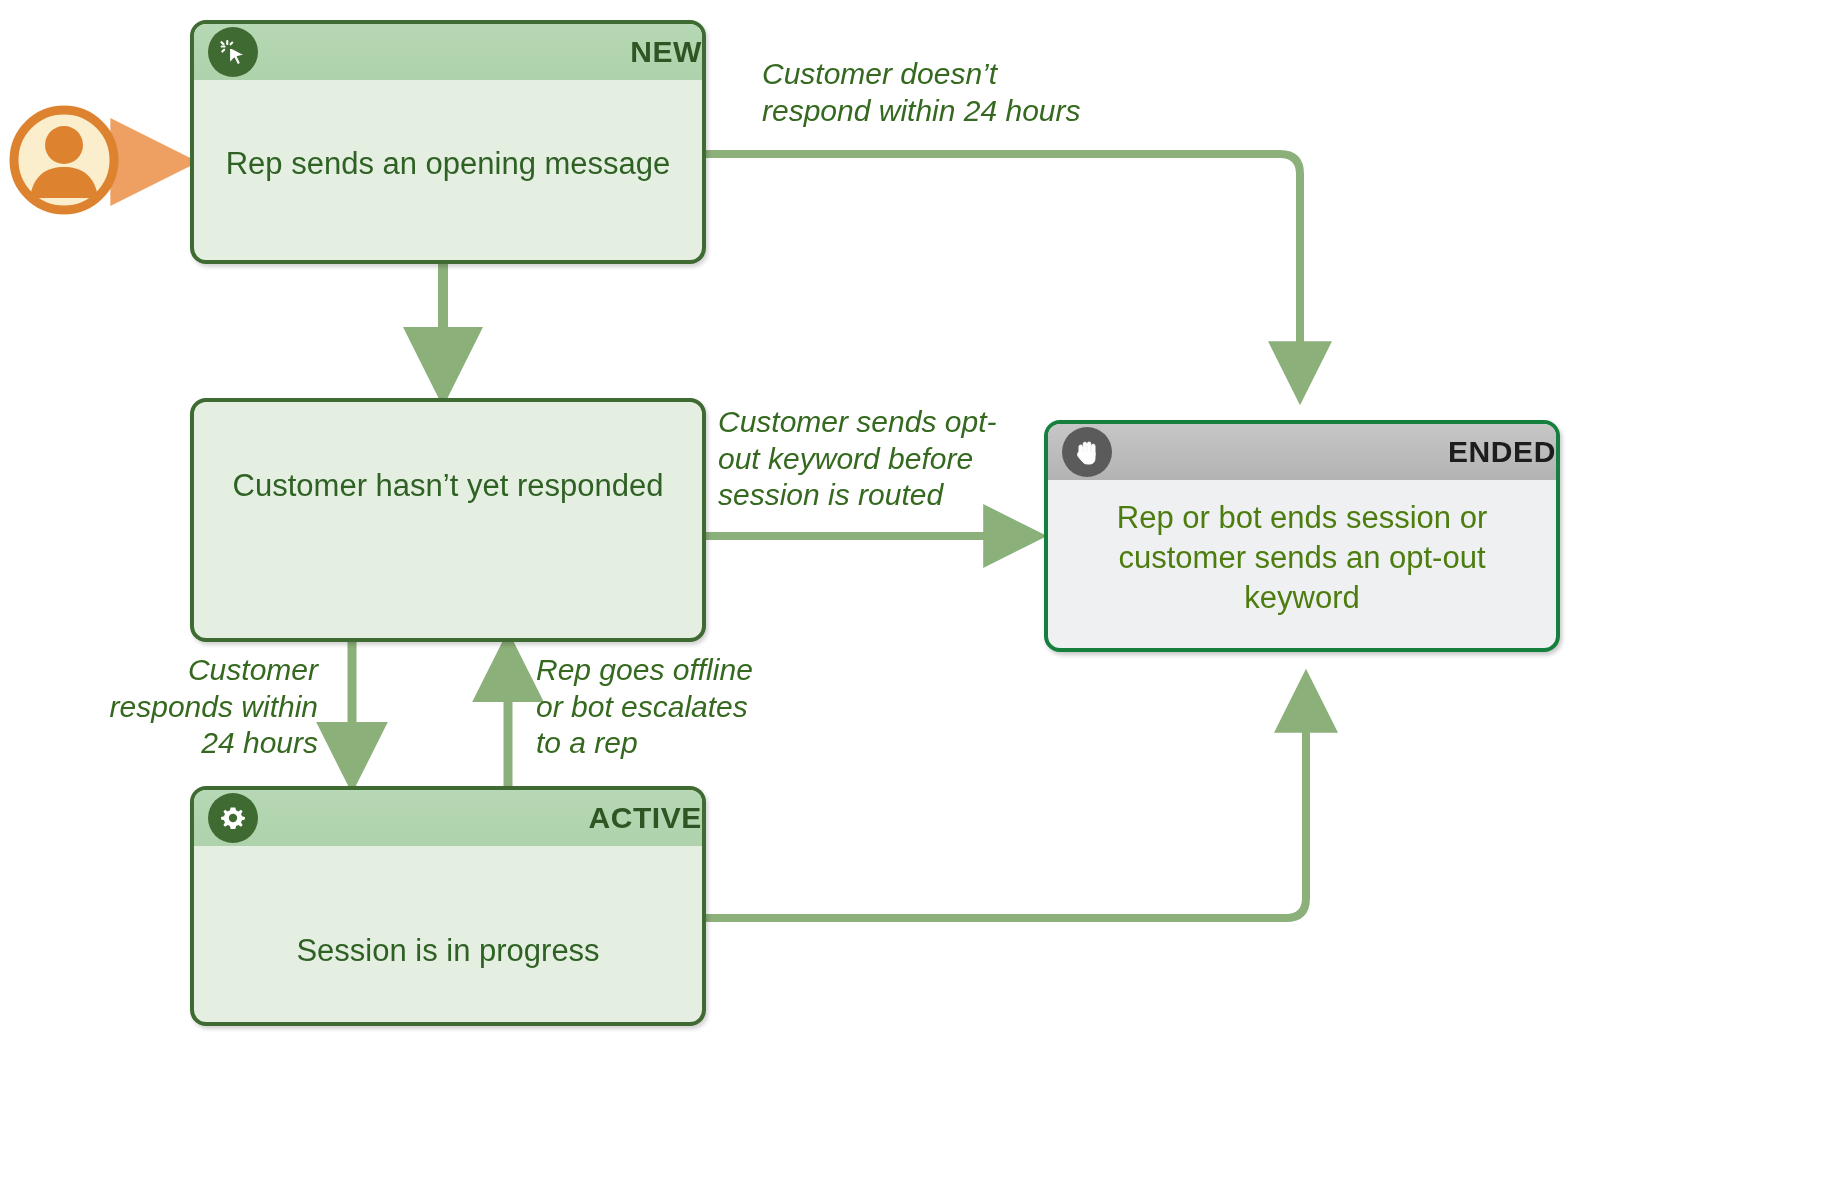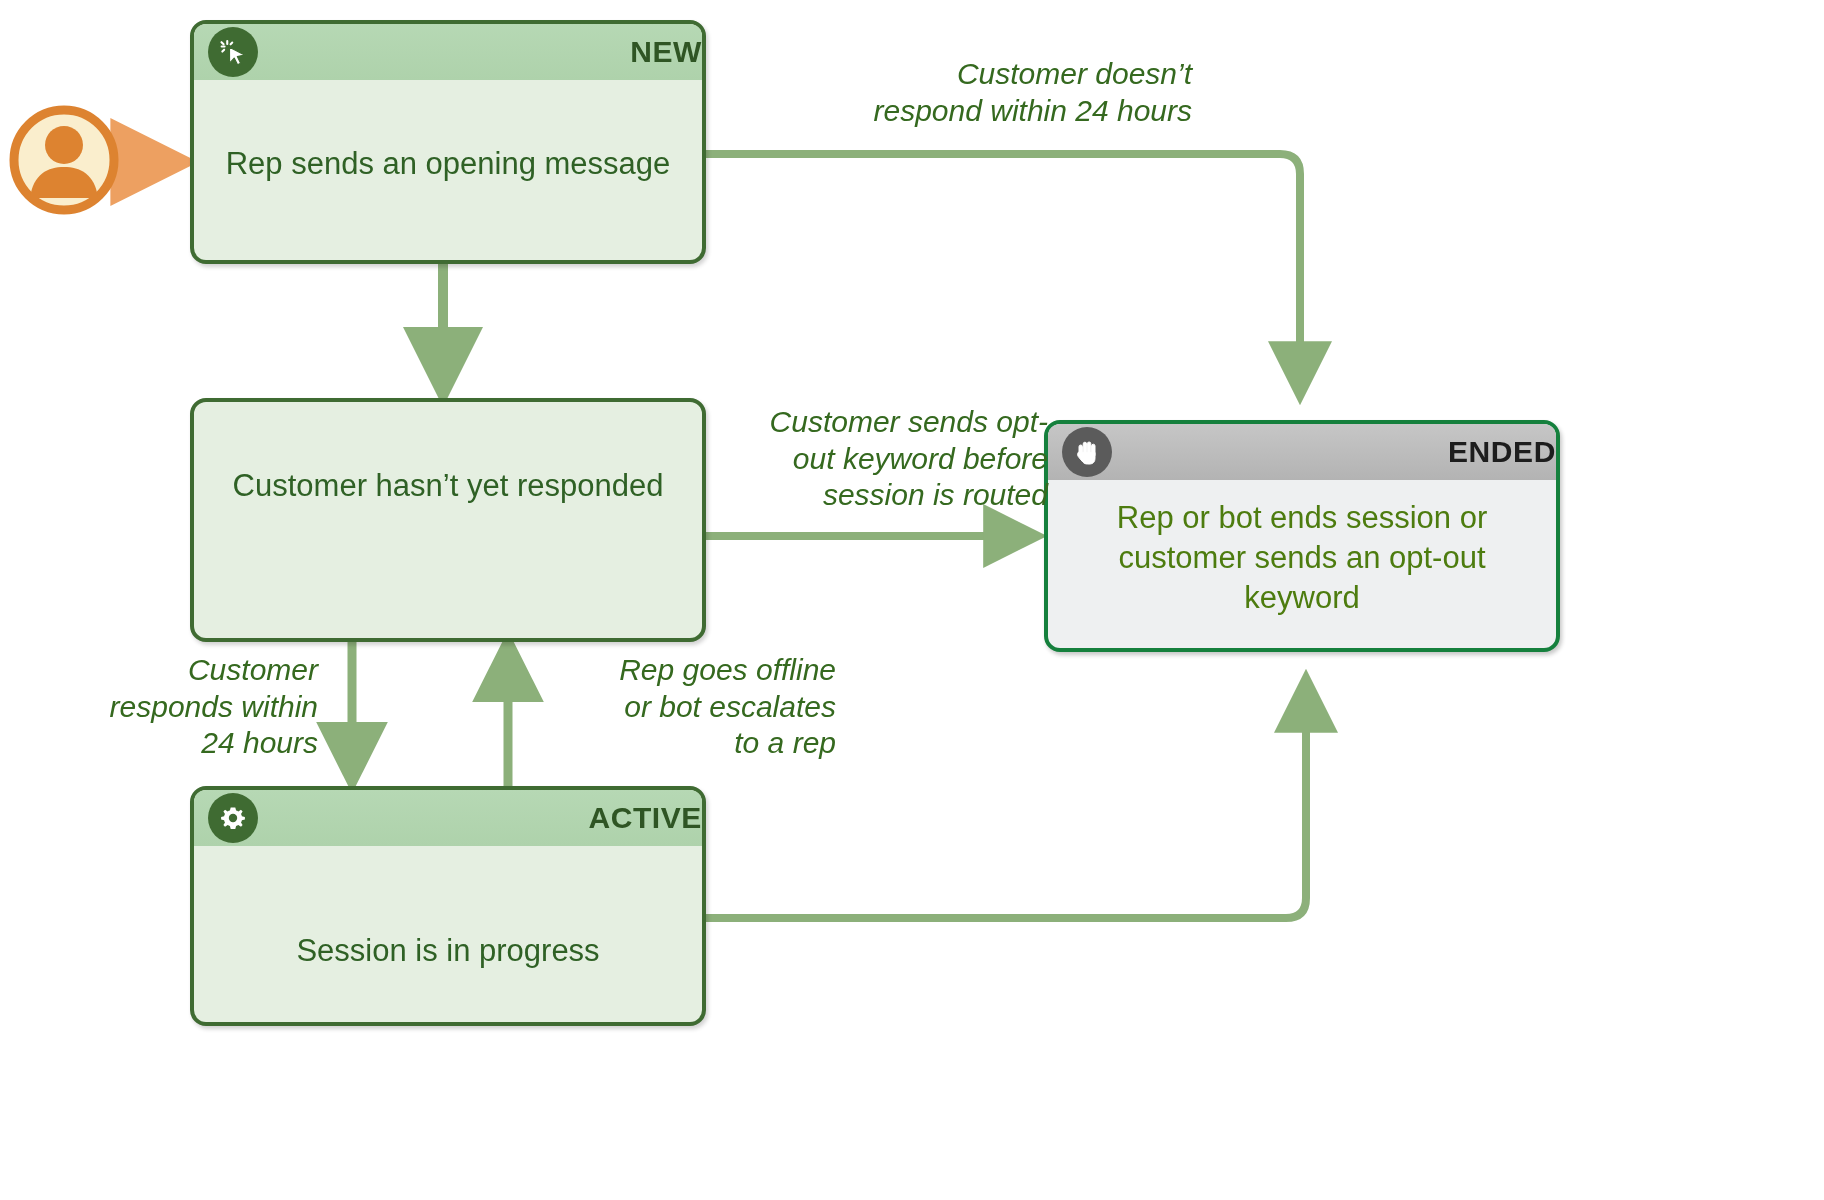--- a/index.html
+++ b/index.html
@@ -70,21 +70,21 @@
   
   .elabel{
     position:absolute;
     color:#35691f;
     font-style:italic;
     font-size:30px;
     line-height:1.22;
     white-space:pre-line;
   }
   .elabel.right{text-align:right;}
-  .elabel.left{text-align:right;}
+  .elabel.left{text-align:left;}
 
   
   .actor{position:absolute;left:8px;top:105px;width:112px;height:110px;}
 </style>
 </head>
 <body>
 
 <div id="stage">
 
   <svg class="edges" viewBox="0 0 1824 1200">

